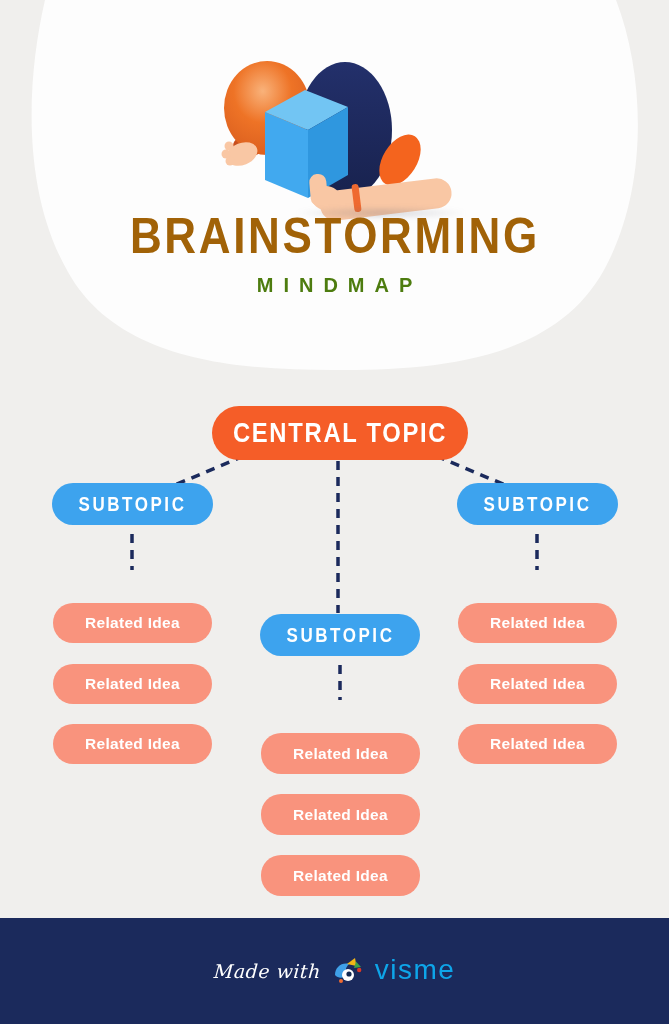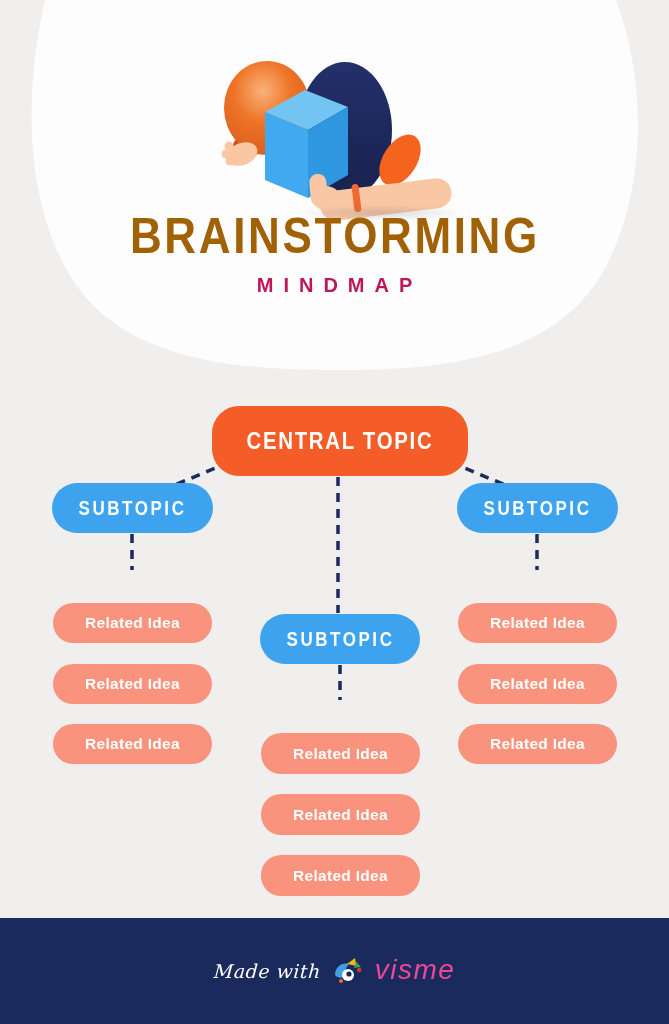--- a/index.html
+++ b/index.html
@@ -18,34 +18,34 @@
     filter:blur(2px);
   }
   
   .title{
     position:absolute;left:0;top:207px;width:669px;text-align:center;
     color:#a16207;font-size:50px;font-weight:700;letter-spacing:3px;white-space:nowrap;
   }
   .title .squeeze{display:inline-block;transform:scaleX(.88);transform-origin:center;}
   .subtitle{
     position:absolute;left:0;top:274px;width:669px;text-align:center;
-    color:#be185d;font-size:20px;font-weight:700;letter-spacing:10px;text-indent:10px;
+    color:#4d7c0f;font-size:20px;font-weight:700;letter-spacing:10px;text-indent:10px;
   }
   
   .pill{
     position:absolute;display:flex;align-items:center;justify-content:center;
     color:#ffffff;white-space:nowrap;
   }
   .pill .squeeze{display:inline-block;transform:scaleX(.85);transform-origin:center;}
   .pill.central{
-    left:212px;top:406px;width:256px;height:70px;border-radius:27px;
-    background:#f55d28;font-size:24px;font-weight:700;letter-spacing:2px;
+    left:212px;top:406px;width:256px;height:54px;border-radius:27px;
+    background:#f55d28;font-size:28px;font-weight:700;letter-spacing:2px;
   }
   .pill.subtopic{
-    width:161px;height:50px;border-radius:25px;background:#3da3ee;
+    width:161px;height:42px;border-radius:25px;background:#3da3ee;
     font-size:20px;font-weight:700;letter-spacing:3px;
   }
   .pill.sub-left{left:52px;top:483px;}
   .pill.sub-center{left:260px;top:614px;width:160px;}
   .pill.sub-right{left:457px;top:483px;}
   .pill.idea{
     width:159px;height:40px;border-radius:20px;background:#f9937d;
     font-size:15.5px;font-weight:700;letter-spacing:.3px;margin-top:32px;
   }
   .idea.l0{left:53px;top:571px;}  .idea.l1{left:53px;top:632px;}  .idea.l2{left:53px;top:692px;}
@@ -55,23 +55,22 @@
   
   .footer{
     position:absolute;left:0;top:918px;width:669px;height:106px;background:#1b2a5c;
     display:flex;align-items:center;justify-content:center;gap:11px;
   }
   .made-with{
     color:#ffffff;font-family:"DejaVu Serif",serif;font-style:italic;
     font-size:19px;letter-spacing:.5px;transform:skewX(-4deg);
   }
   .brand-word{
-    color:#ec4899;font-size:28px;font-weight:400;letter-spacing:1.5px;line-height:1;
+    color:#0ea5e9;font-size:28px;font-weight:400;letter-spacing:1.5px;line-height:1;
     padding-bottom:2px;
-    font-style:italic;
   }
 </style>
 </head>
 <body>
 
 <div class="poster">
 
   <svg class="blob-svg" width="669" height="380" viewBox="0 0 669 380">
     <path d="M45,0 C26,82 22,192 68,272 C118,362 240,370 334,370
              C428,370 552,364 604,270 C648,190 646,78 616,0 Z" fill="#fdfdfd"></path>

